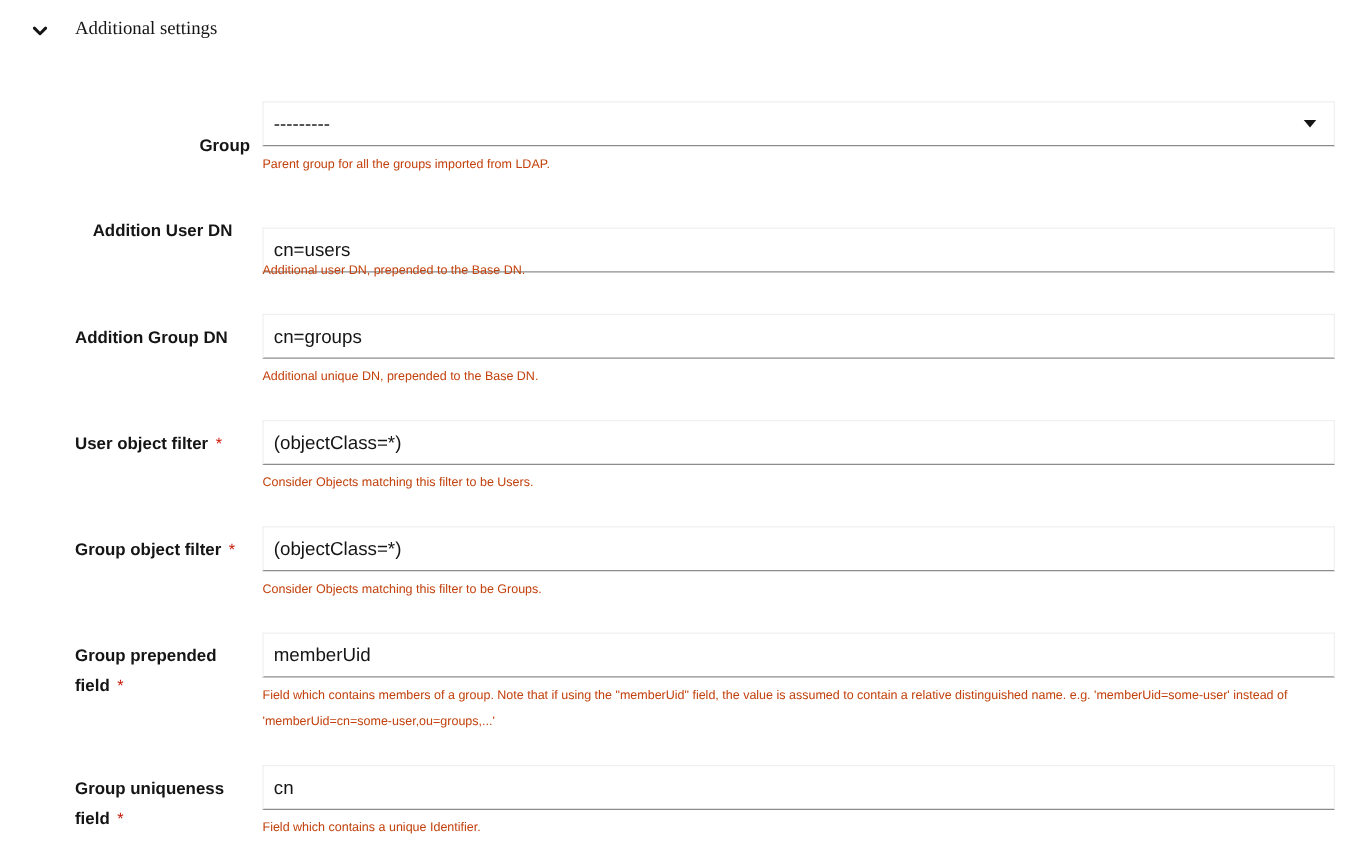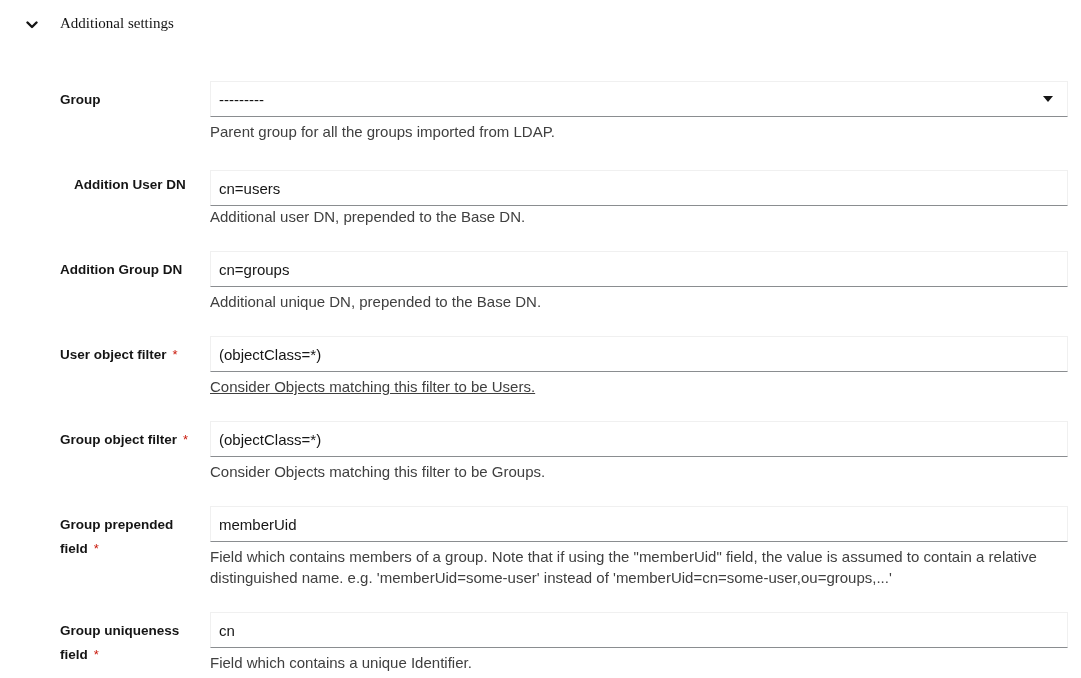--- a/index.html
+++ b/index.html
@@ -48,64 +48,64 @@
     }
     .select-caret {
       position: absolute; right: 14px; top: 14px;
       width: 0; height: 0;
       border-left: 5px solid transparent;
       border-right: 5px solid transparent;
       border-top: 6px solid #151515;
     }
     .helper {
       position: absolute; left: 210px; width: 860px;
-      font-size: 15px; color: #404040; line-height: 21px;
+      font-size: 10px; color: #c2410c; line-height: 21px;
     }
   </style>
 </head>
 <body>
 
 <div class="section-header">
   <svg class="toggle-icon" viewBox="0 0 12 12">
     <path d="M1.5 3.5 L6 8 L10.5 3.5" stroke="#151515" stroke-width="2.4" fill="none" stroke-linecap="round" stroke-linejoin="round"></path>
   </svg>
   <span class="section-title">Additional settings</span>
 </div>
 
 <div class="form-row" style="top:81px;">
-  <label class="label" style="top:7px;"><span>Group</span></label>
+  <label class="label" style="top:24px;text-align:right;"><span>Group</span></label>
   <div class="control" style="top:0;">
     <span>---------</span>
     <span class="select-caret"></span>
   </div>
   <div class="helper" style="top:40px;">Parent group for all the groups imported from LDAP.</div>
 </div>
 
 <div class="form-row" style="top:166px;">
   <label class="label" style="top:7px;text-align:center;"><span>Addition User DN</span></label>
-  <div class="control" style="top:4px;">
+  <div class="control" style="top:16px;">
     <input type="text" value="cn=users" style="">
   </div>
   <div class="helper" style="top:40px;">Additional user DN, prepended to the Base DN.</div>
 </div>
 
 <div class="form-row" style="top:251px;">
   <label class="label" style="top:7px;"><span>Addition Group DN</span></label>
   <div class="control" style="top:0;">
     <input type="text" value="cn=groups" style="">
   </div>
   <div class="helper" style="top:40px;">Additional unique DN, prepended to the Base DN.</div>
 </div>
 
 <div class="form-row" style="top:336px;">
   <label class="label" style="top:7px;"><span>User object filter</span><span class="required">*</span></label>
   <div class="control" style="top:0;">
     <input type="text" value="(objectClass=*)" style="">
   </div>
-  <div class="helper" style="top:40px;text-decoration:underline;">Consider Objects matching this filter to be Users.</div>
+  <div class="helper" style="top:40px;">Consider Objects matching this filter to be Users.</div>
 </div>
 
 <div class="form-row" style="top:421px;">
   <label class="label" style="top:7px;"><span>Group object filter</span><span class="required">*</span></label>
   <div class="control" style="top:0;">
     <input type="text" value="(objectClass=*)" style="">
   </div>
   <div class="helper" style="top:40px;">Consider Objects matching this filter to be Groups.</div>
 </div>
 

